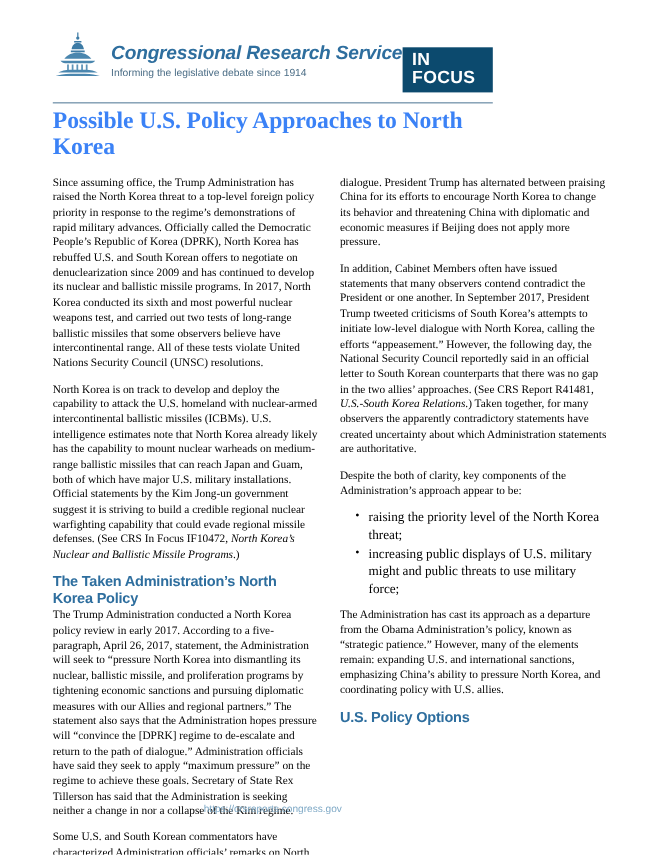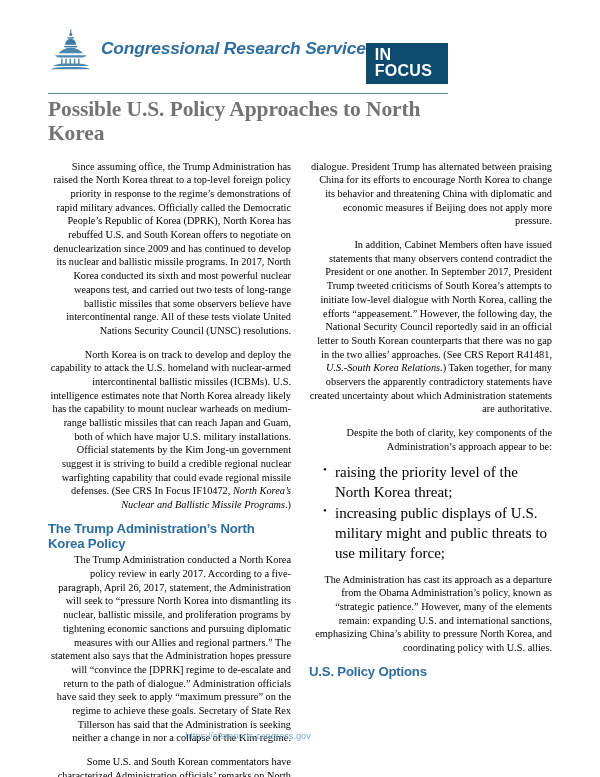--- a/index.html
+++ b/index.html
@@ -85,56 +85,56 @@
     margin-top: 3px;
     color: #000;
   }
   .doc-title {
     font-family: "Liberation Serif", serif;
     font-weight: bold;
     font-size: 21.5px;
     line-height: 1.1;
     margin-top: 4px;
     letter-spacing: -0.1px;
-    color: #737373;
+    color: #3b82f6;
   }
 
   
   .columns {
     display: flex;
     gap: 18px;
     margin-top: 11px;
   }
   .col {
     width: 243px;
     flex: 0 0 243px;
   }
   p.body {
     font-size: 10.3px;
     line-height: 1.33;
     margin: 0 0 10px 0;
-    text-align: right;
+    text-align: left;
     color: #000;
   }
   h2.section {
     font-family: "Liberation Sans", sans-serif;
     font-weight: bold;
     font-size: 13.2px;
     line-height: 1.12;
     color: #2e6e9e;
     margin: 6px 0 2px 0;
     letter-spacing: -0.2px;
   }
   ul.bullets {
     margin: 0 0 9px 0;
     padding-left: 16px;
     list-style: none;
   }
   ul.bullets li {
-    font-size: 15px;
+    font-size: 12px;
     line-height: 1.33;
     margin-bottom: 0.5px;
     position: relative;
     padding-left: 10px;
   }
   ul.bullets li:before {
     content: "\2022";
     position: absolute;
     left: -2px;
     top: -1px;
@@ -185,40 +185,41 @@
             <rect x="30.0" y="29.6" width="1.6" height="5.4"></rect>
           </g>
           <g fill="#4a86ae">
             <path d="M5.0 37.0c2.5-1.6 6.4-2.6 10.9-2.6h14.0c4.5 0 8.4 1.0 10.9 2.6H5.0z"></path>
             <path d="M2.5 40.2c3.2-1.4 8.0-2.2 13.6-2.2h13.0c5.6 0 10.4 0.8 13.6 2.2H2.5z"></path>
           </g>
         </svg>
       </span>
       <div class="brand-text">
         <div class="brand-name">Congressional Research Service</div>
+        <div class="brand-tagline">Informing the legislative debate since 1914</div>
       </div>
     </div>
     <div class="infocus-badge">IN FOCUS</div>
   </div>
 
   <div class="rule"></div>
 
 
   <h1 class="doc-title">Possible U.S. Policy Approaches to North Korea</h1>
 
   <div class="columns">
 
     <div class="col">
       <p class="body">Since assuming office, the Trump Administration has raised the North Korea threat to a top-level foreign policy priority in response to the regime’s demonstrations of rapid military advances. Officially called the Democratic People’s Republic of Korea (DPRK), North Korea has rebuffed U.S. and South Korean offers to negotiate on denuclearization since 2009 and has continued to develop its nuclear and ballistic missile programs. In 2017, North Korea conducted its sixth and most powerful nuclear weapons test, and carried out two tests of long-range ballistic missiles that some observers believe have intercontinental range. All of these tests violate United Nations Security Council (UNSC) resolutions.</p>
 
       <p class="body">
         <span>North Korea is on track to develop and deploy the capability to attack the U.S. homeland with nuclear-armed intercontinental ballistic missiles (ICBMs). U.S. intelligence estimates note that North Korea already likely has the capability to mount nuclear warheads on medium-range ballistic missiles that can reach Japan and Guam, both of which have major U.S. military installations. Official statements by the Kim Jong-un government suggest it is striving to build a credible regional nuclear warfighting capability that could evade regional missile defenses. (See CRS In Focus IF10472, </span><i>North Korea’s Nuclear and Ballistic Missile Programs</i><span>.)</span>
       </p>
 
-      <h2 class="section">The Trump Administration’s North Korea Policy</h2>
+      <h2 class="section">The Taken Administration’s North Korea Policy</h2>
 
       <p class="body">The Trump Administration conducted a North Korea policy review in early 2017. According to a five-paragraph, April 26, 2017, statement, the Administration will seek to “pressure North Korea into dismantling its nuclear, ballistic missile, and proliferation programs by tightening economic sanctions and pursuing diplomatic measures with our Allies and regional partners.” The statement also says that the Administration hopes pressure will “convince the [DPRK] regime to de-escalate and return to the path of dialogue.” Administration officials have said they seek to apply “maximum pressure” on the regime to achieve these goals. Secretary of State Rex Tillerson has said that the Administration is seeking neither a change in nor a collapse of the Kim regime.</p>
 
       <p class="body">Some U.S. and South Korean commentators have characterized Administration officials’ remarks on North Korea as contradictory, perhaps deliberately so, particularly on the questions of under what conditions the United States would negotiate with North Korea and whether the United States is prepared to launch a preventive attack against North Korea. In repeated public remarks, Trump Administration officials, including the President, have emphasized a possible preventive military attack against North Korea. At other times, President Trump and other Administration officials have said they would be open to</p>
     </div>
 
     <div class="col">
       <p class="body">dialogue.  President Trump has alternated between praising China for its efforts to encourage North Korea to change its behavior and threatening China with diplomatic and economic measures if Beijing does not apply more pressure.</p>
 
       <p class="body">

